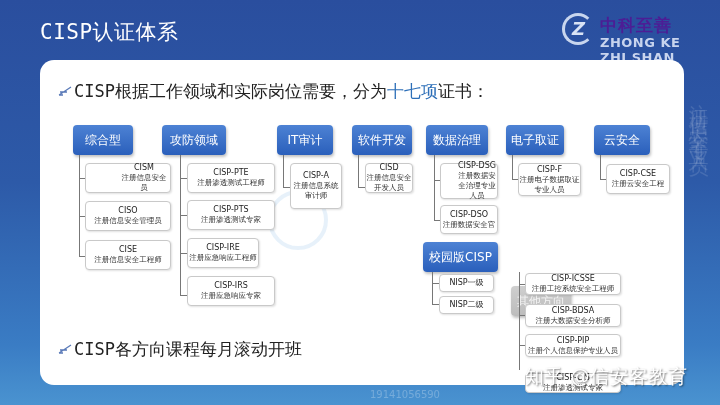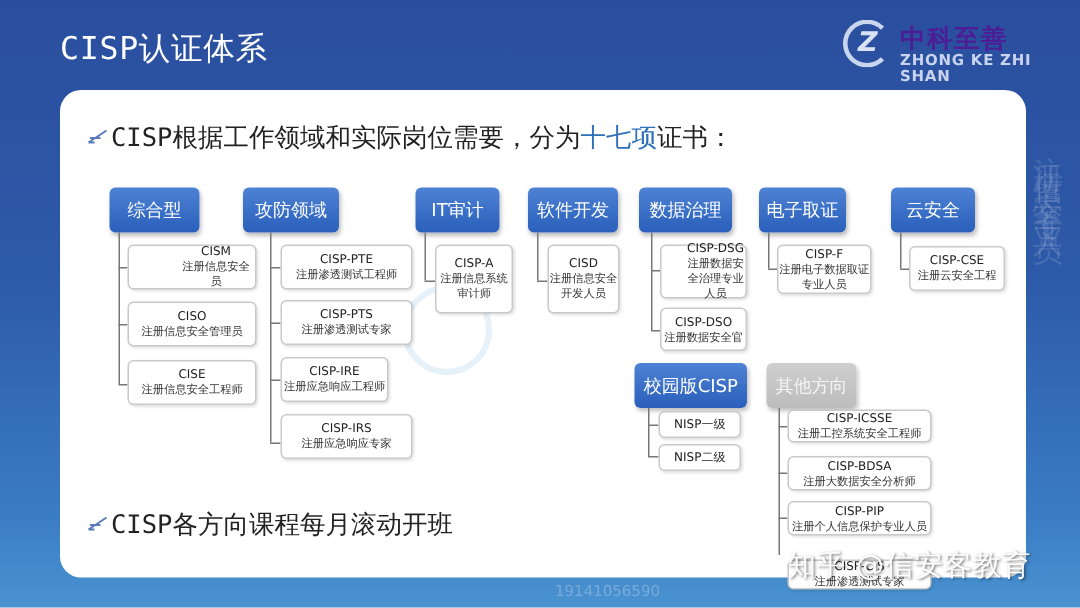--- a/index.html
+++ b/index.html
@@ -19,21 +19,21 @@
   }
   .logo-mark {
     position: absolute; left: 0; top: 0; width: 32px; height: 32px;
     border-radius: 50%; border: 3px solid #c9d6ee; border-right-color: transparent;
   }
   .logo-mark::after {
     content: "Z"; position: absolute; left: 7px; top: 2px; color: #d9e3f5;
     font-size: 18px; font-weight: bold; font-style: italic;
   }
   .logo-cn { position: absolute; left: 38px; top: 1px; color: #4c1d95; font-size: 17px; font-weight: bold; letter-spacing: 1px; }
-  .logo-en { position: absolute; left: 38px; top: 22px; color: #c8d4ee; font-size: 10px; letter-spacing: 0.5px; font-weight: bold; }
+  .logo-en { position: absolute; left: 38px; top: 22px; color: #c8d4ee; font-size: 13px; letter-spacing: 0.5px; font-weight: bold; }
 
   .card {
     position: absolute; left: 40px; top: 60px; width: 644px; height: 325px;
     background: #ffffff; border-radius: 14px;
   }
   .side-text {
     position: absolute; left: 688px; top: 88px; width: 24px;
     color: rgba(255,255,255,0.12); font-size: 20px; line-height: 26.5px;
     writing-mode: vertical-rl; letter-spacing: 6px;
   }
@@ -45,21 +45,21 @@
   .headline .hl { color: #2d6fb8; }
   .headline2 { top: 338px; }
   .pen-icon { display: inline-block; width: 14px; height: 10px; margin-right: 2px; vertical-align: 1px; }
 
   .cat {
     position: absolute; height: 30px; border-radius: 4px;
     background: linear-gradient(180deg, #4d82d4 0%, #2a5fbb 100%);
     color: #fff; font-size: 12px; text-align: center; line-height: 30px;
     box-shadow: 1px 2px 3px rgba(0,0,0,0.25);
   }
-  .cat.gray { background: linear-gradient(180deg, #cfcfcf 0%, #bcbcbc 100%); color: #f4f4f4; }
+  .cat.gray { background: linear-gradient(180deg, #cfcfcf 0%, #bcbcbc 100%); color: #f4f4f4; margin-top: 44px; }
   .item {
     position: absolute; background: #fff; border: 1px solid #c9c9c9; border-radius: 4px;
     box-shadow: 1px 1px 2px rgba(0,0,0,0.12);
     font-size: 7.5px; color: #333; text-align: center; line-height: 10px;
     display: flex; flex-direction: column; justify-content: center; align-items: center;
   }
   .item .code { font-size: 8px; color: #222; }
   .vline { position: absolute; width: 1px; background: #777; }
   .hline { position: absolute; height: 1px; background: #777; }
 
@@ -149,21 +149,21 @@
 <div class="vline" style="left:283px;top:155px;height:32px;"></div>
 <div class="hline" style="left:283px;top:187px;width:7px;"></div>
 <div class="item" style="left:290px;top:163px;width:52px;height:46px;">
   <span class="code">CISP-A</span>
   <span>注册信息系统审计师</span>
 </div>
 
 <div class="cat" style="left:352px;top:125px;width:60px;">软件开发</div>
 <div class="vline" style="left:358px;top:155px;height:32px;"></div>
 <div class="hline" style="left:358px;top:187px;width:7px;"></div>
-<div class="item" style="left:365px;top:163px;width:48px;height:46px;">
+<div class="item" style="left:365px;top:163px;width:48px;height:30px;">
   <span class="code">CISD</span>
   <span>注册信息安全开发人员</span>
 </div>
 
 <div class="cat" style="left:426px;top:125px;width:62px;">数据治理</div>
 <div class="vline" style="left:434px;top:155px;height:65px;"></div>
 <div class="hline" style="left:434px;top:180px;width:6px;"></div>
 <div class="hline" style="left:434px;top:220px;width:6px;"></div>
 <div class="item" style="left:440px;top:163px;width:58px;height:36px;padding-left:16px;">
   <span class="code">CISP-DSG</span>

